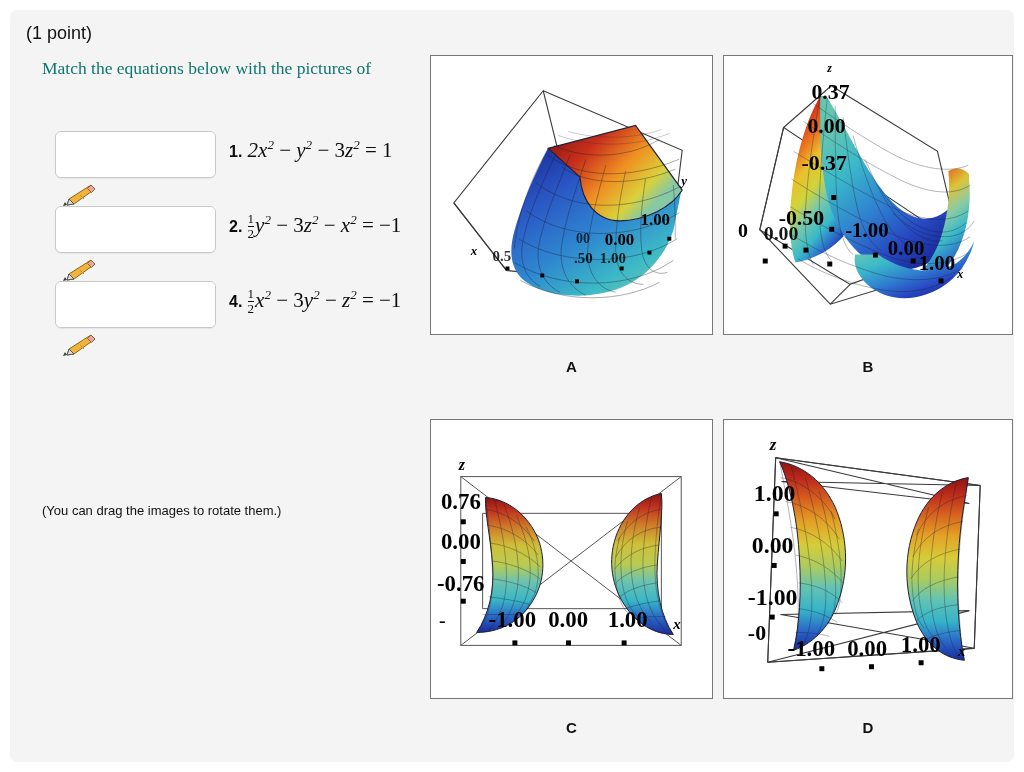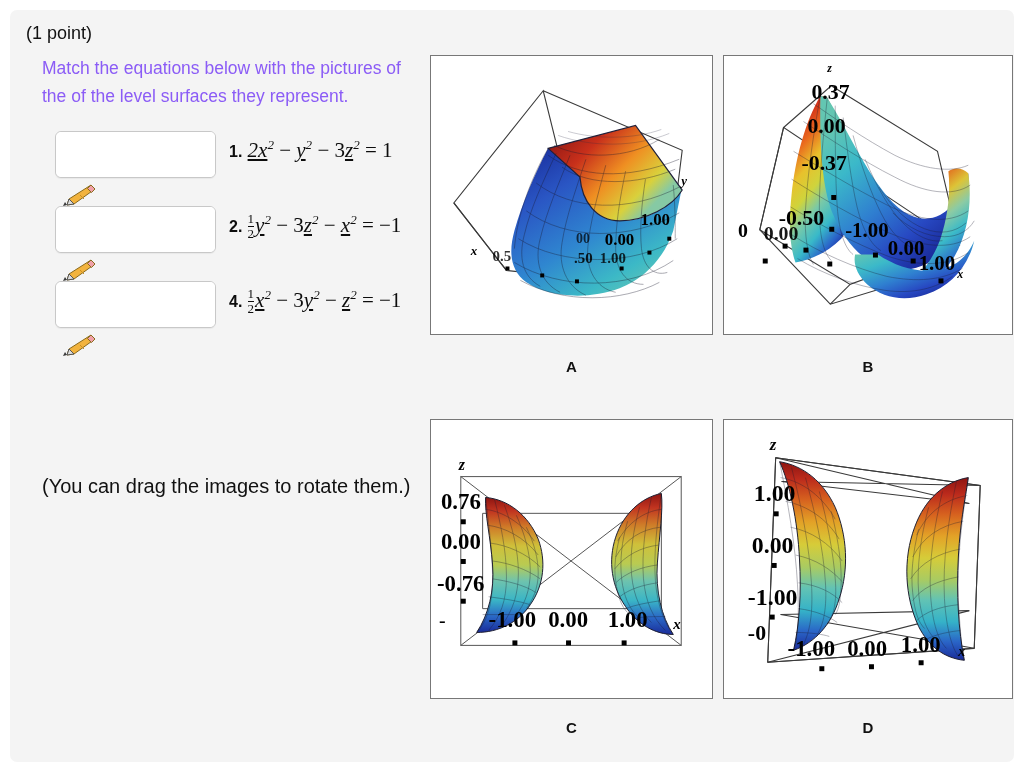--- a/index.html
+++ b/index.html
@@ -20,22 +20,23 @@
   }
   
   #left{
     position:absolute;left:14px;top:13px;width:420px;
   }
   .point-line{
     font-size:18px;color:#111;margin:0 0 4px 2px;
     font-family:"Liberation Sans",sans-serif;
   }
   .prompt{
-    margin:10px 0 0 18px;font-size:17.5px;color:#8b5cf6;line-height:1.62;
+    margin:10px 0 0 18px;font-size:17.5px;color:#0f766e;line-height:1.62;
     max-width:390px;
+    font-family:Liberation Serif, serif;
   }
   
   #match-list{position:absolute;left:0;top:108px;width:430px;}
   .match-row{position:relative;height:75px;}
   .answer-wrap{
     position:absolute;left:31px;top:0;
     width:161px;height:47px;
     border:1px solid #c8c8c8;
     border-radius:6px;
     background:#fff;
@@ -48,35 +49,35 @@
     flex:1 1 auto;height:100%;border:0;outline:0;background:#fff;
     font-size:15px;padding:0 6px;font-family:"Liberation Sans",sans-serif;
     border-radius:5px 0 0 5px;
   }
   .eq{
     position:absolute;left:205px;top:6px;
     font-family:"Liberation Serif",serif;
     font-size:21px;color:#0d0d0d;white-space:nowrap;
   }
   .eq .num{font-family:"Liberation Sans",sans-serif;font-weight:bold;font-size:16px;}
-  .eq i{font-style:italic;text-decoration:underline;}
+  .eq i{font-style:italic;}
   .eq sup{font-size:.62em;vertical-align:super;font-style:italic;}
   .frac{
     display:inline-block;vertical-align:-0.42em;
     text-align:center;font-size:.62em;line-height:1.04;
     margin-right:1px;
   }
   .frac span{display:block;}
   .frac .den{border-top:1px solid #0d0d0d;}
   
   .pencil{
     position:absolute;left:34px;top:52px;width:40px;height:24px;
   }
   .note{
-    position:absolute;left:18px;top:452px;font-size:20px;color:#111;
+    position:absolute;left:18px;top:480px;font-size:13px;color:#111;
   }
   
   .panel{
     position:absolute;background:#fff;
     border:1px solid #777;
     box-sizing:border-box;
     overflow:hidden;
   }
   #panelA{left:430px;top:55px;width:283px;height:280px;}
   #panelB{left:723px;top:55px;width:290px;height:280px;}
@@ -102,21 +103,20 @@
 </style>
 </head>
 <body>
 
 <div id="card">
 
   <div id="left">
     <div class="point-line">(1 point)</div>
     <div class="prompt">
       <div>Match the equations below with the pictures of</div>
-      <div>the of the level surfaces they represent.</div>
     </div>
 
     <div id="match-list">
 
       <div class="match-row">
         <div class="answer-wrap">
           <input class="answer-input" type="text" placeholder="" style="">
 
         </div>
         <div class="eq">

